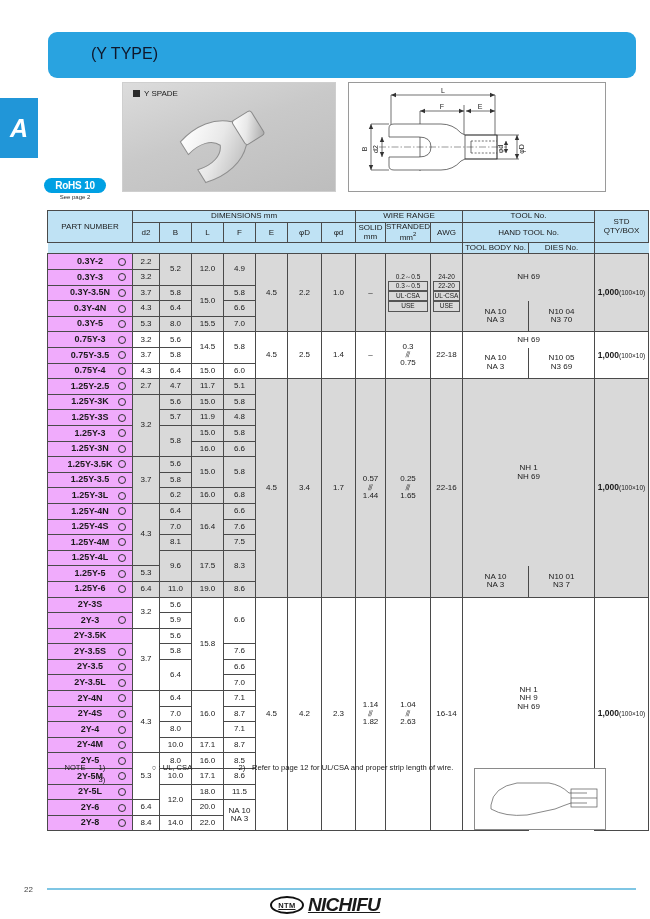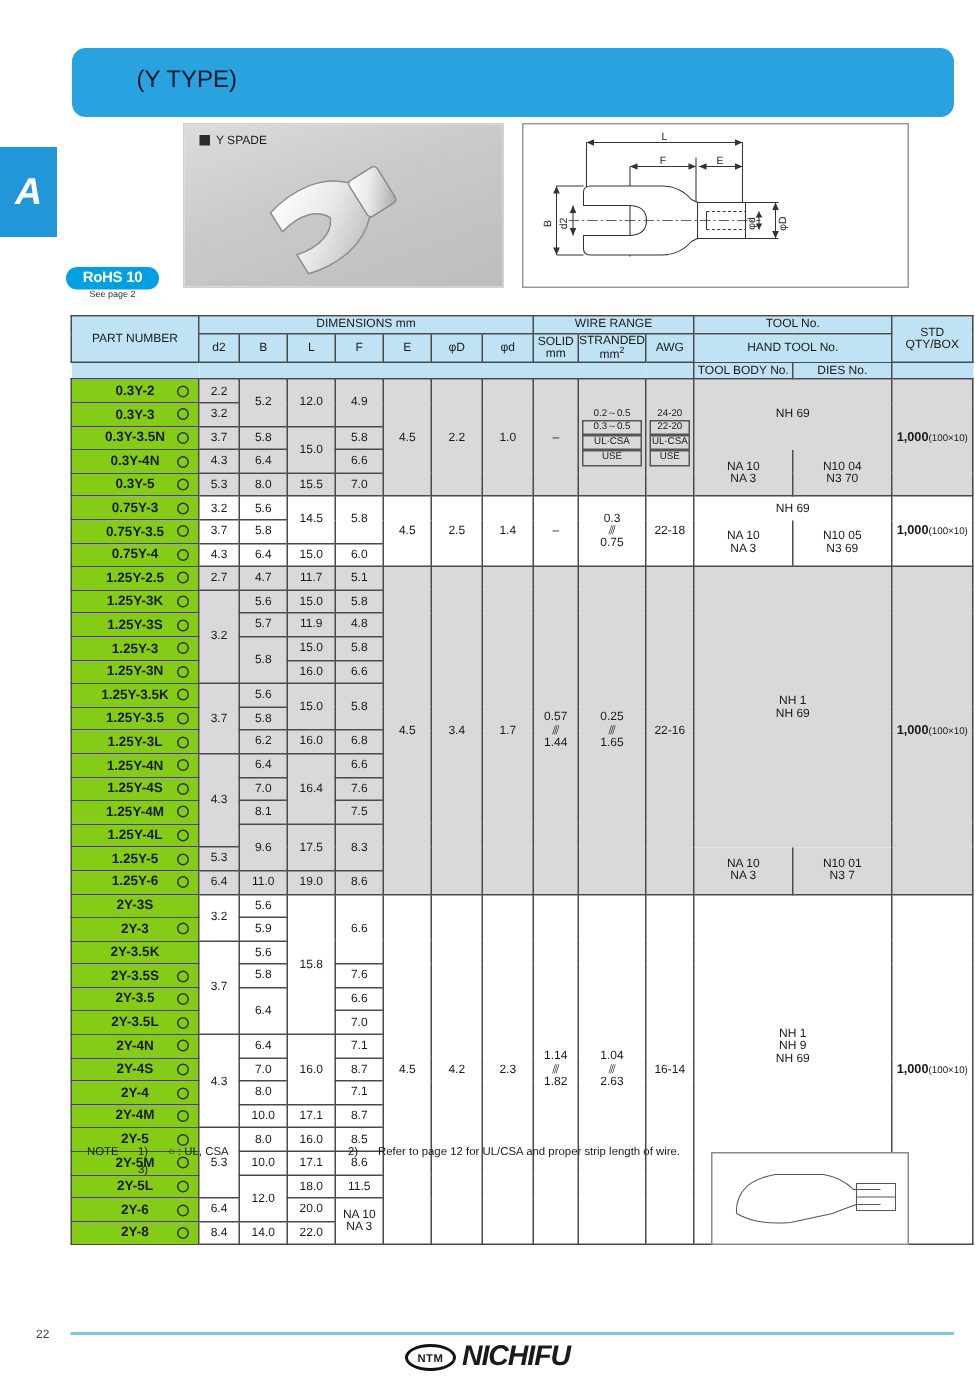--- a/index.html
+++ b/index.html
@@ -43,41 +43,41 @@
   
   #spec-table{
     position:absolute;left:47px;top:210px;border-collapse:collapse;
     font-size:8px;table-layout:fixed;
   }
   #spec-table th,#spec-table td{
     border:.6px solid #4a4a4a;text-align:center;vertical-align:middle;
     padding:0;line-height:1.05;
   }
   #spec-table thead th{background:#bfe2f4;font-size:8px;font-weight:normal;height:11px;}
-  .pn-cell{background:#84cc16;font-weight:bold;font-size:9px;text-align:left;
+  .pn-cell{background:#f0abfc;font-weight:bold;font-size:9px;text-align:left;
     padding-left:7px;position:relative;height:14.6px;}
   .pn-cell .ul{position:absolute;right:6px;top:50%;transform:translateY(-50%);
     width:6px;height:6px;border:1px solid #333;border-radius:50%;}
   .grp-shade{background:#d9d9d9;}
   .grp-white{background:#ffffff;}
   .sup{font-size:6px;vertical-align:super;}
   .tiny{font-size:6.5px;}
   .boxed{border:.7px solid #555;display:block;margin:0 2px;line-height:1.25;}
   
   #notes{position:absolute;left:58px;top:762px;font-size:7.6px;line-height:1.55;}
-  #notes .r{display:flex;}
+  #notes .r{display:flex;text-align:center;}
   #notes .lbl{width:34px;flex:none;}
   #notes .num{width:20px;flex:none;}
   #tongue-box{position:absolute;left:474px;top:768px;width:130px;height:60px;
     border:1px solid #8a8a8a;background:#fff;}
   
   #footer-rule{position:absolute;left:47px;top:888px;width:589px;height:2px;background:#7fc6e4;}
   #page-num{position:absolute;left:24px;top:885px;font-size:8px;color:#444;}
   #logo{position:absolute;left:0;right:0;top:894px;display:flex;
-    align-items:center;justify-content:center;gap:4px;}
+    align-items:center;justify-content:center;gap:4px;text-decoration:underline;}
   #logo-mark{width:30px;height:14px;border:2px solid #111;border-radius:50%;
     font-size:7.5px;font-weight:bold;display:flex;align-items:center;justify-content:center;
     letter-spacing:.3px;}
   #logo-text{font-size:19px;font-weight:bold;letter-spacing:-.7px;font-style:italic;}
 </style>
 </head>
 <body>
 
 <div id="side-tab">
   <span>A</span>

